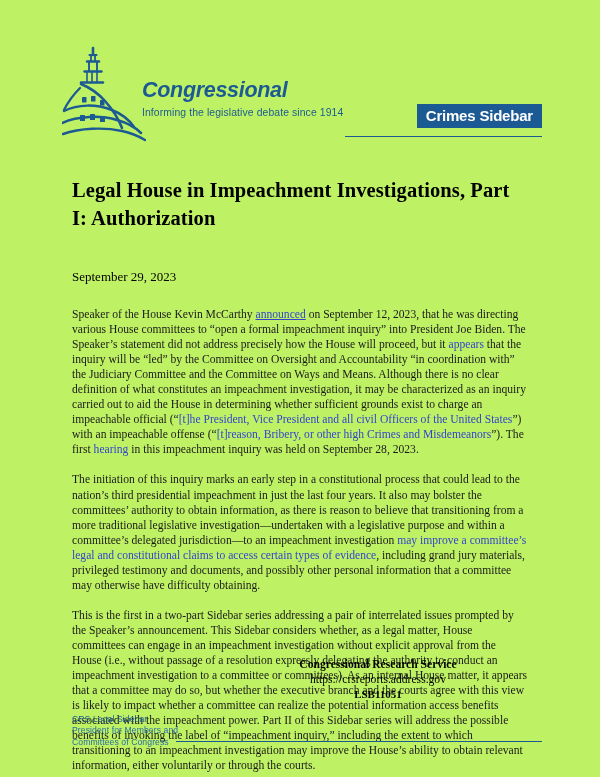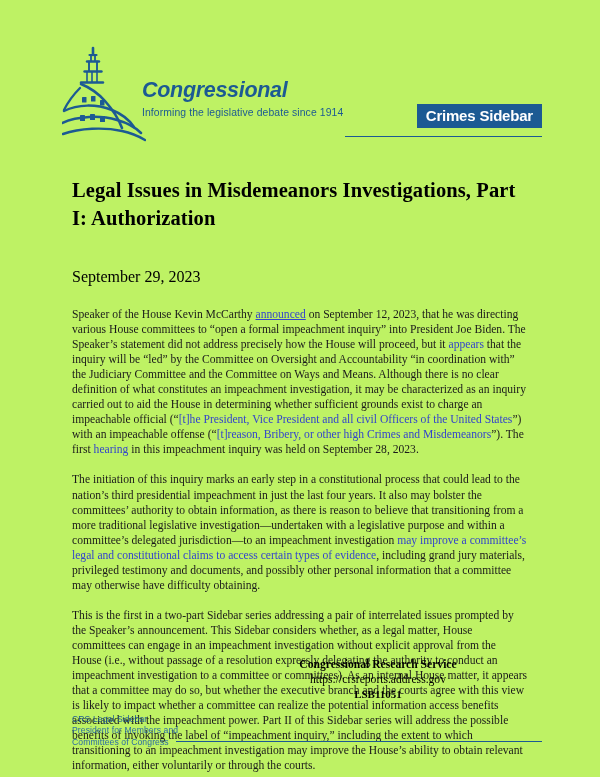--- a/index.html
+++ b/index.html
@@ -105,21 +105,21 @@
     font-weight: bold;
     font-size: 20.5px;
     line-height: 28px;
     letter-spacing: 0.1px;
     margin: 0;
     color: #000000;
   }
 
   .doc-date {
     font-family: "Liberation Serif", serif;
-    font-size: 16px;
+    font-size: 13px;
     line-height: 18px;
     margin: 36px 0 0 0;
     color: #000000;
   }
 
   .para {
     font-family: "Liberation Serif", serif;
     font-size: 11.6px;
     line-height: 15.05px;
     text-align: left;
@@ -244,21 +244,21 @@
       <div class="wordmark-line">Congressional</div>
       <div class="wordmark-tagline">Informing the legislative debate since 1914</div>
     </div>
 
     <div class="header-rule"></div>
 
     <div class="sidebar-badge">Crimes Sidebar</div>
   </div>
 
   <div class="content">
-    <h1 class="doc-title">Legal Issues in Misdemeanors Investigations, Part I: Authorization</h1>
+    <h1 class="doc-title">Legal House in Impeachment Investigations, Part I: Authorization</h1>
     <div class="doc-date">September 29, 2023</div>
 
     <p class="para">Speaker of the House Kevin McCarthy <a class="lnk-u" href="#">announced</a> on September 12, 2023, that he was directing various House committees to “open a formal impeachment inquiry” into President Joe Biden. The Speaker’s statement did not address precisely how the House will proceed, but it <a class="lnk" href="#">appears</a> that the inquiry will be “led” by the Committee on Oversight and Accountability “in coordination with” the Judiciary Committee and the Committee on Ways and Means. Although there is no clear definition of what constitutes an impeachment investigation, it may be characterized as an inquiry carried out to aid the House in determining whether sufficient grounds exist to charge an impeachable official (“<a class="lnk" href="#">[t]he President, Vice President and all civil Officers of the United States</a>”) with an impeachable offense (“<a class="lnk" href="#">[t]reason, Bribery, or other high Crimes and Misdemeanors</a>”). The first <a class="lnk" href="#">hearing</a> in this impeachment inquiry was held on September 28, 2023.</p>
     <p class="para">The initiation of this inquiry marks an early step in a constitutional process that could lead to the nation’s third presidential impeachment in just the last four years. It also may bolster the committees’ authority to obtain information, as there is reason to believe that transitioning from a more traditional legislative investigation—undertaken with a legislative purpose and within a committee’s delegated jurisdiction—to an impeachment investigation <a class="lnk" href="#">may improve a committee’s legal and constitutional claims to access certain types of evidence</a>, including grand jury materials, privileged testimony and documents, and possibly other personal information that a committee may otherwise have difficulty obtaining.</p>
     <p class="para">This is the first in a two-part Sidebar series addressing a pair of interrelated issues prompted by the Speaker’s announcement. This Sidebar considers whether, as a legal matter, House committees can engage in an impeachment investigation without explicit approval from the House (i.e., without passage of a resolution expressly delegating the authority to conduct an impeachment investigation to a committee or committees). As an internal House matter, it appears that a committee may do so, but whether the executive branch and the courts agree with this view is likely to impact whether a committee can realize the potential information access benefits associated with the impeachment power. Part II of this Sidebar series will address the possible benefits of invoking the label of “impeachment inquiry,” including the extent to which transitioning to an impeachment investigation may improve the House’s ability to obtain relevant information, either voluntarily or through the courts.</p>
   </div>
 
   <div class="footer-right">
     <div class="footer-org">Congressional Research Service</div>
     <div class="footer-url">https://crsreports.address.gov</div>

